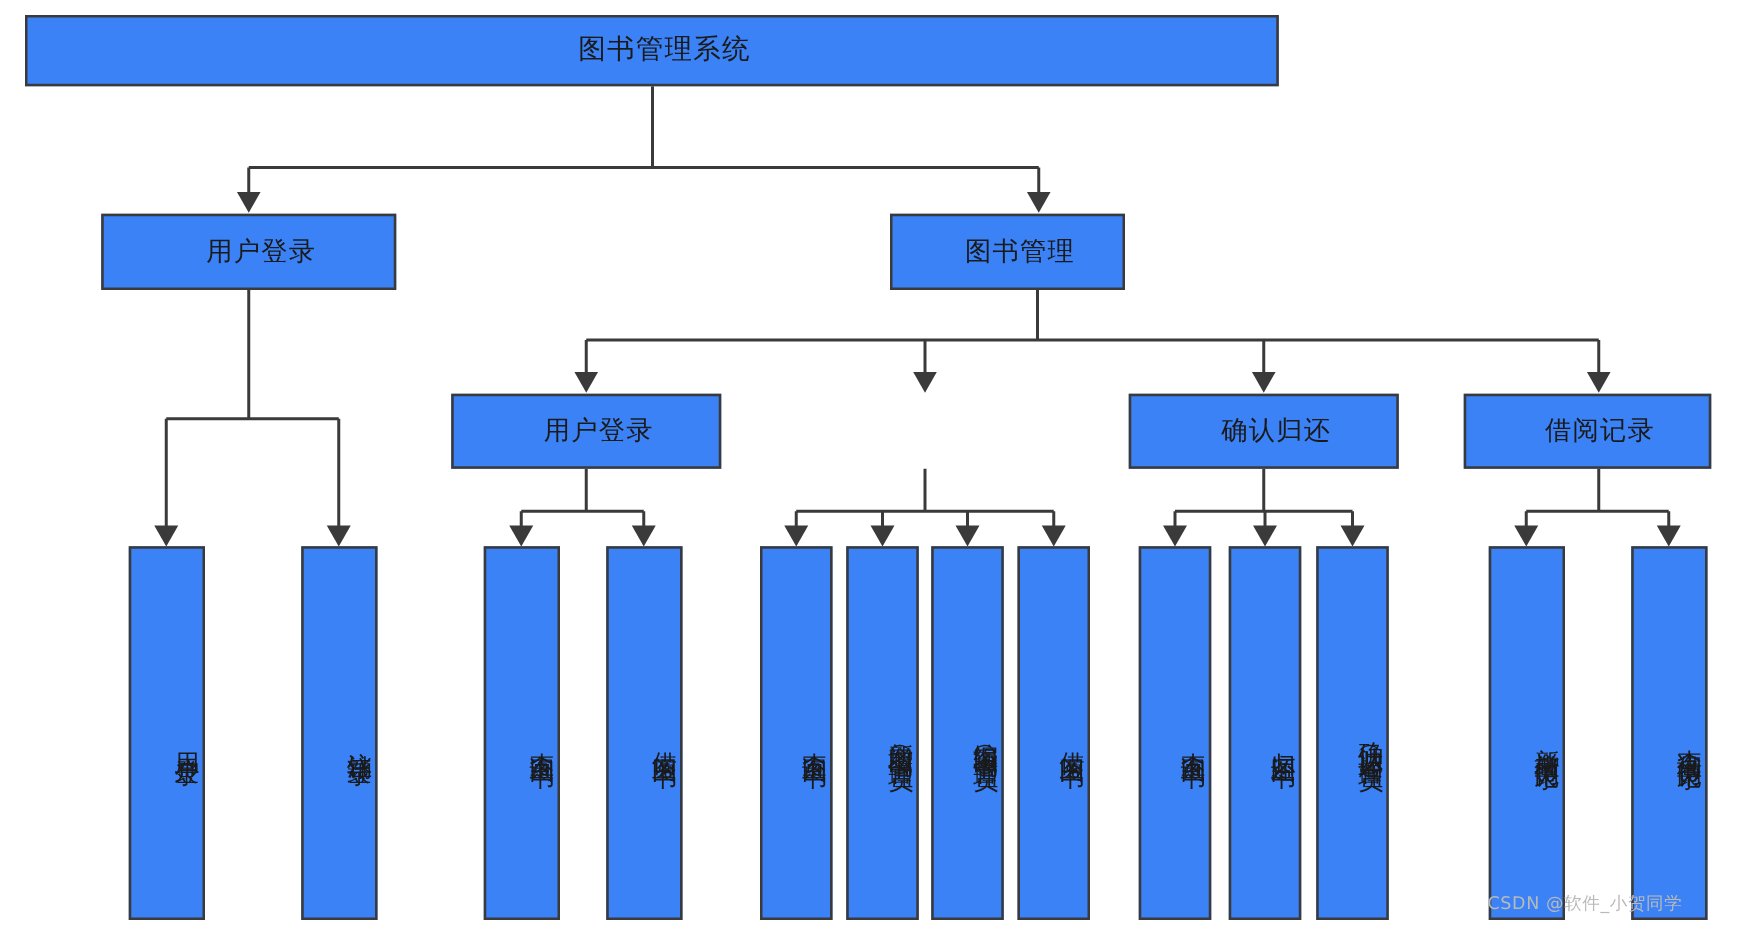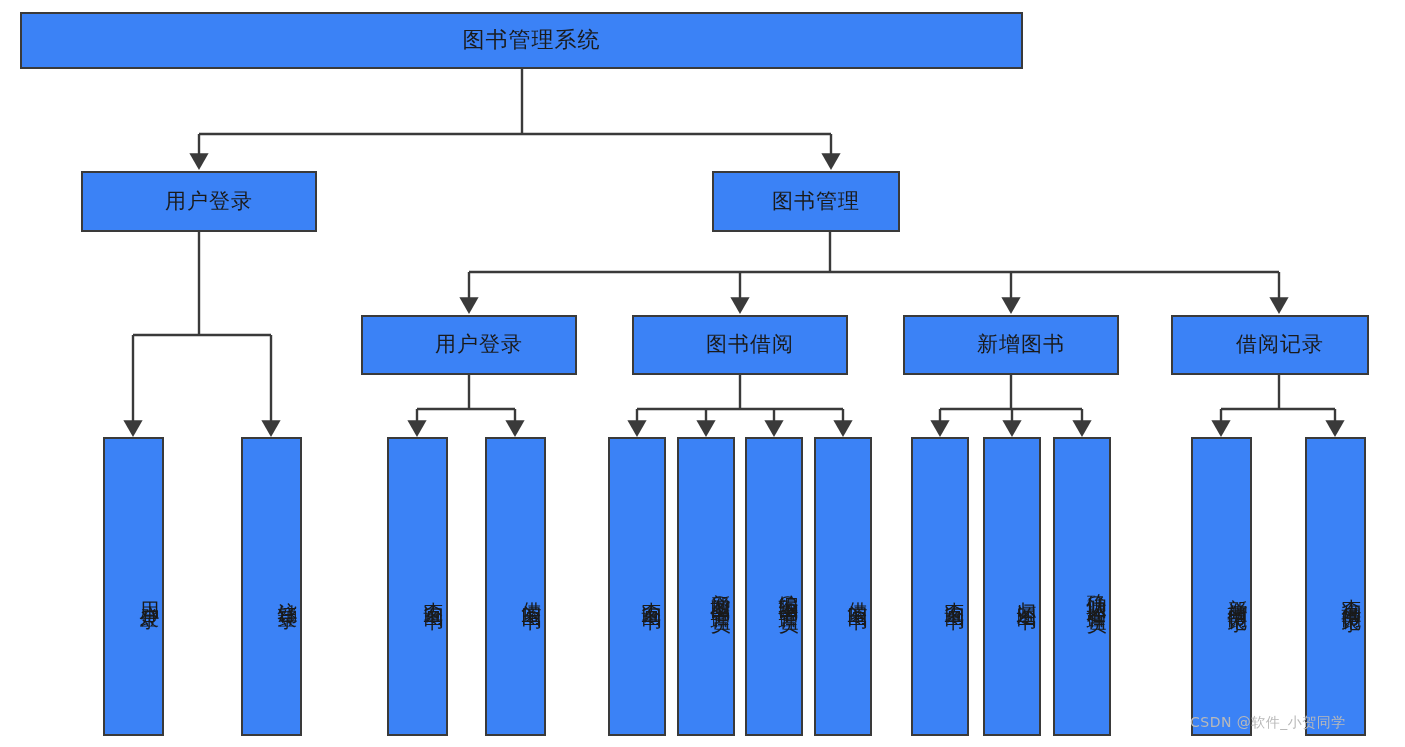--- a/index.html
+++ b/index.html
@@ -119,22 +119,21 @@
       <path d="M1335,409 L1335,428" marker-end="url(#arrowhead)"></path>
     </g>
   </svg>
 
   <div class="node horiz title" style="left:20px; top:12px; width:1003px; height:57px;">图书管理系统</div>
 
   <div class="node horiz" style="left:81px; top:171px; width:236px; height:61px;">用户登录</div>
   <div class="node horiz" style="left:712px; top:171px; width:188px; height:61px;">图书管理</div>
 
   <div class="node horiz" style="left:361px; top:315px; width:216px; height:60px;">用户登录</div>
-  <div class="node horiz" style="left:632px; top:315px; width:216px; height:60px;">图书借阅</div>
-  <div class="node horiz" style="left:903px; top:315px; width:216px; height:60px;">新增图书</div>
+  <div class="node horiz" style="left:903px; top:315px; width:216px; height:60px;">确认归还</div>
   <div class="node horiz" style="left:1171px; top:315px; width:198px; height:60px;">借阅记录</div>
 
   <div class="node vert" style="left:103px; top:437px; width:61px; height:299px;">用户登录</div>
   <div class="node vert" style="left:241px; top:437px; width:61px; height:299px;">注销登录</div>
 
   <div class="node vert" style="left:387px; top:437px; width:61px; height:299px;">查询图书</div>
   <div class="node vert" style="left:485px; top:437px; width:61px; height:299px;">借阅图书</div>
 
   <div class="node vert" style="left:608px; top:437px; width:58px; height:299px;">查询图书</div>
   <div class="node vert" style="left:677px; top:437px; width:58px; height:299px;">新增图书（管理员）</div>

